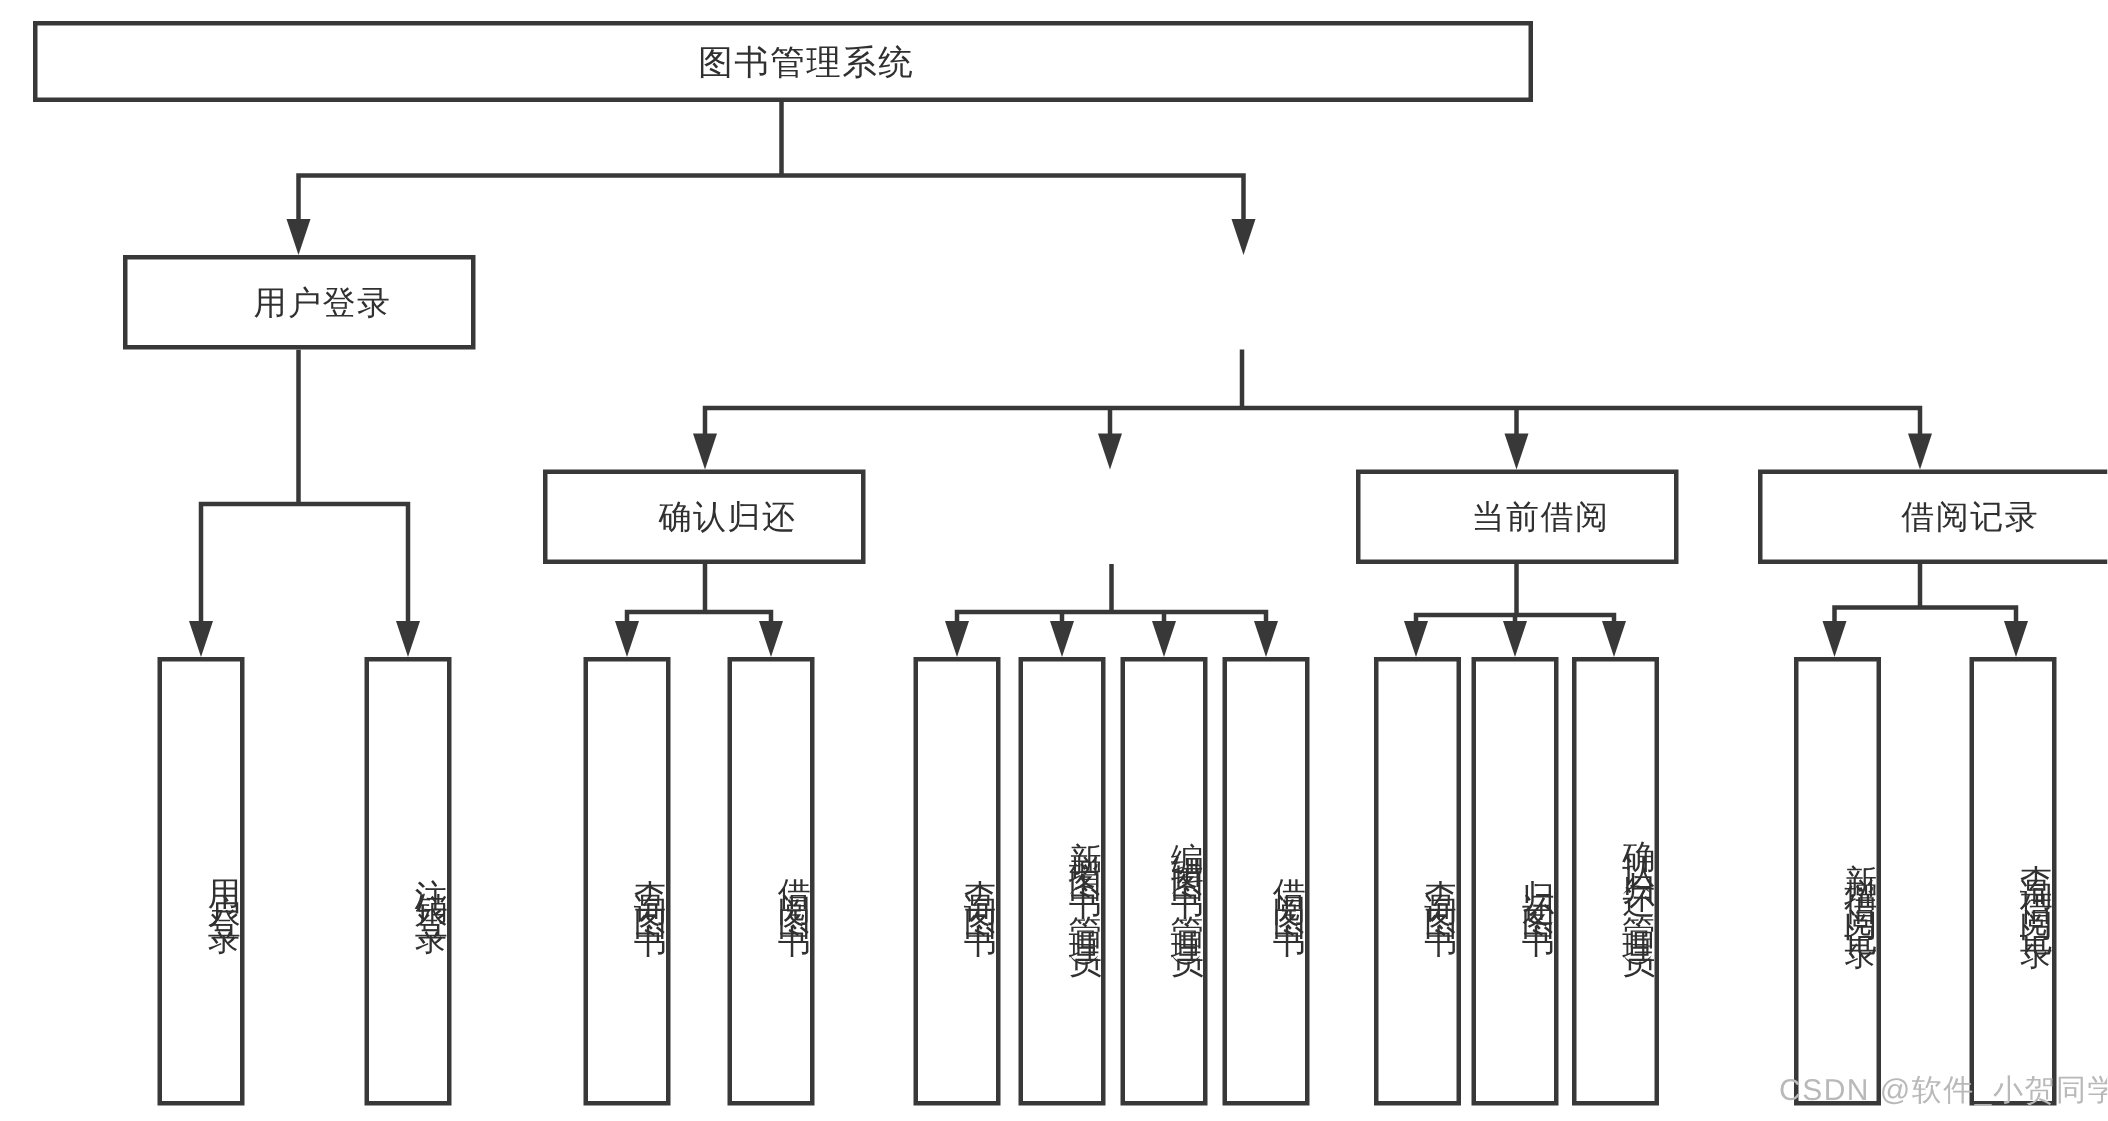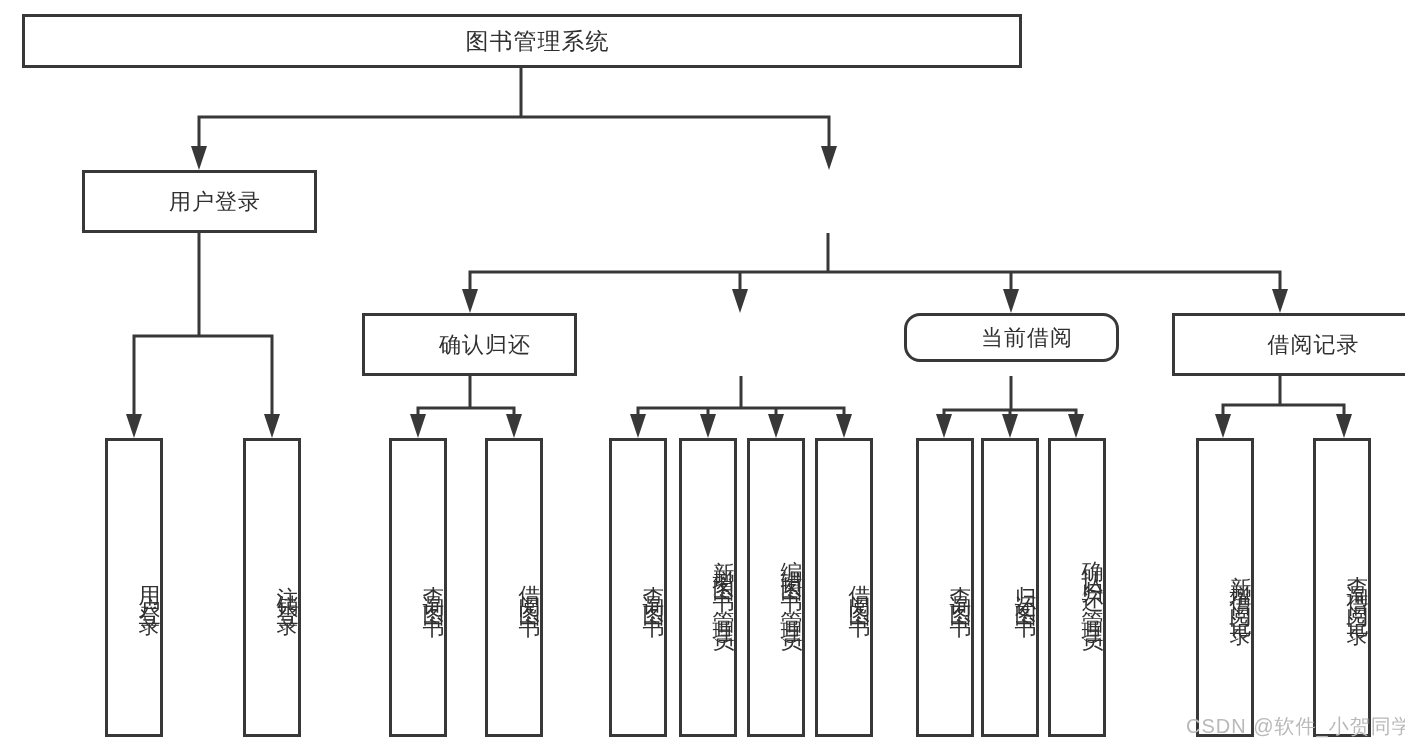--- a/index.html
+++ b/index.html
@@ -107,21 +107,21 @@
       <polygon points="1215,414 1231,414 1223,438"></polygon>
       <polygon points="1336,414 1352,414 1344,438"></polygon>
     </g>
   </svg>
 
   <div class="node root" style="left:22px; top:14px; width:1000px; height:54px;">图书管理系统</div>
 
   <div class="node" style="left:82px; top:170px; width:235px; height:63px;">用户登录</div>
 
   <div class="node" style="left:362px; top:313px; width:215px; height:63px;">确认归还</div>
-  <div class="node" style="left:904px; top:313px; width:215px; height:49px;border-radius:16px;">当前借阅</div>
+  <div class="node" style="left:904px; top:313px; width:215px; height:63px;">当前借阅</div>
   <div class="node" style="left:1172px; top:313px; width:252px; height:63px;">借阅记录</div>
 
   <div class="node" style="left:105px; top:438px; width:58px; height:299px;">
     <span class="vtext">用户登录</span>
   </div>
   <div class="node" style="left:243px; top:438px; width:58px; height:299px;">
     <span class="vtext">注销登录</span>
   </div>
 
   <div class="node" style="left:389px; top:438px; width:58px; height:299px;">

